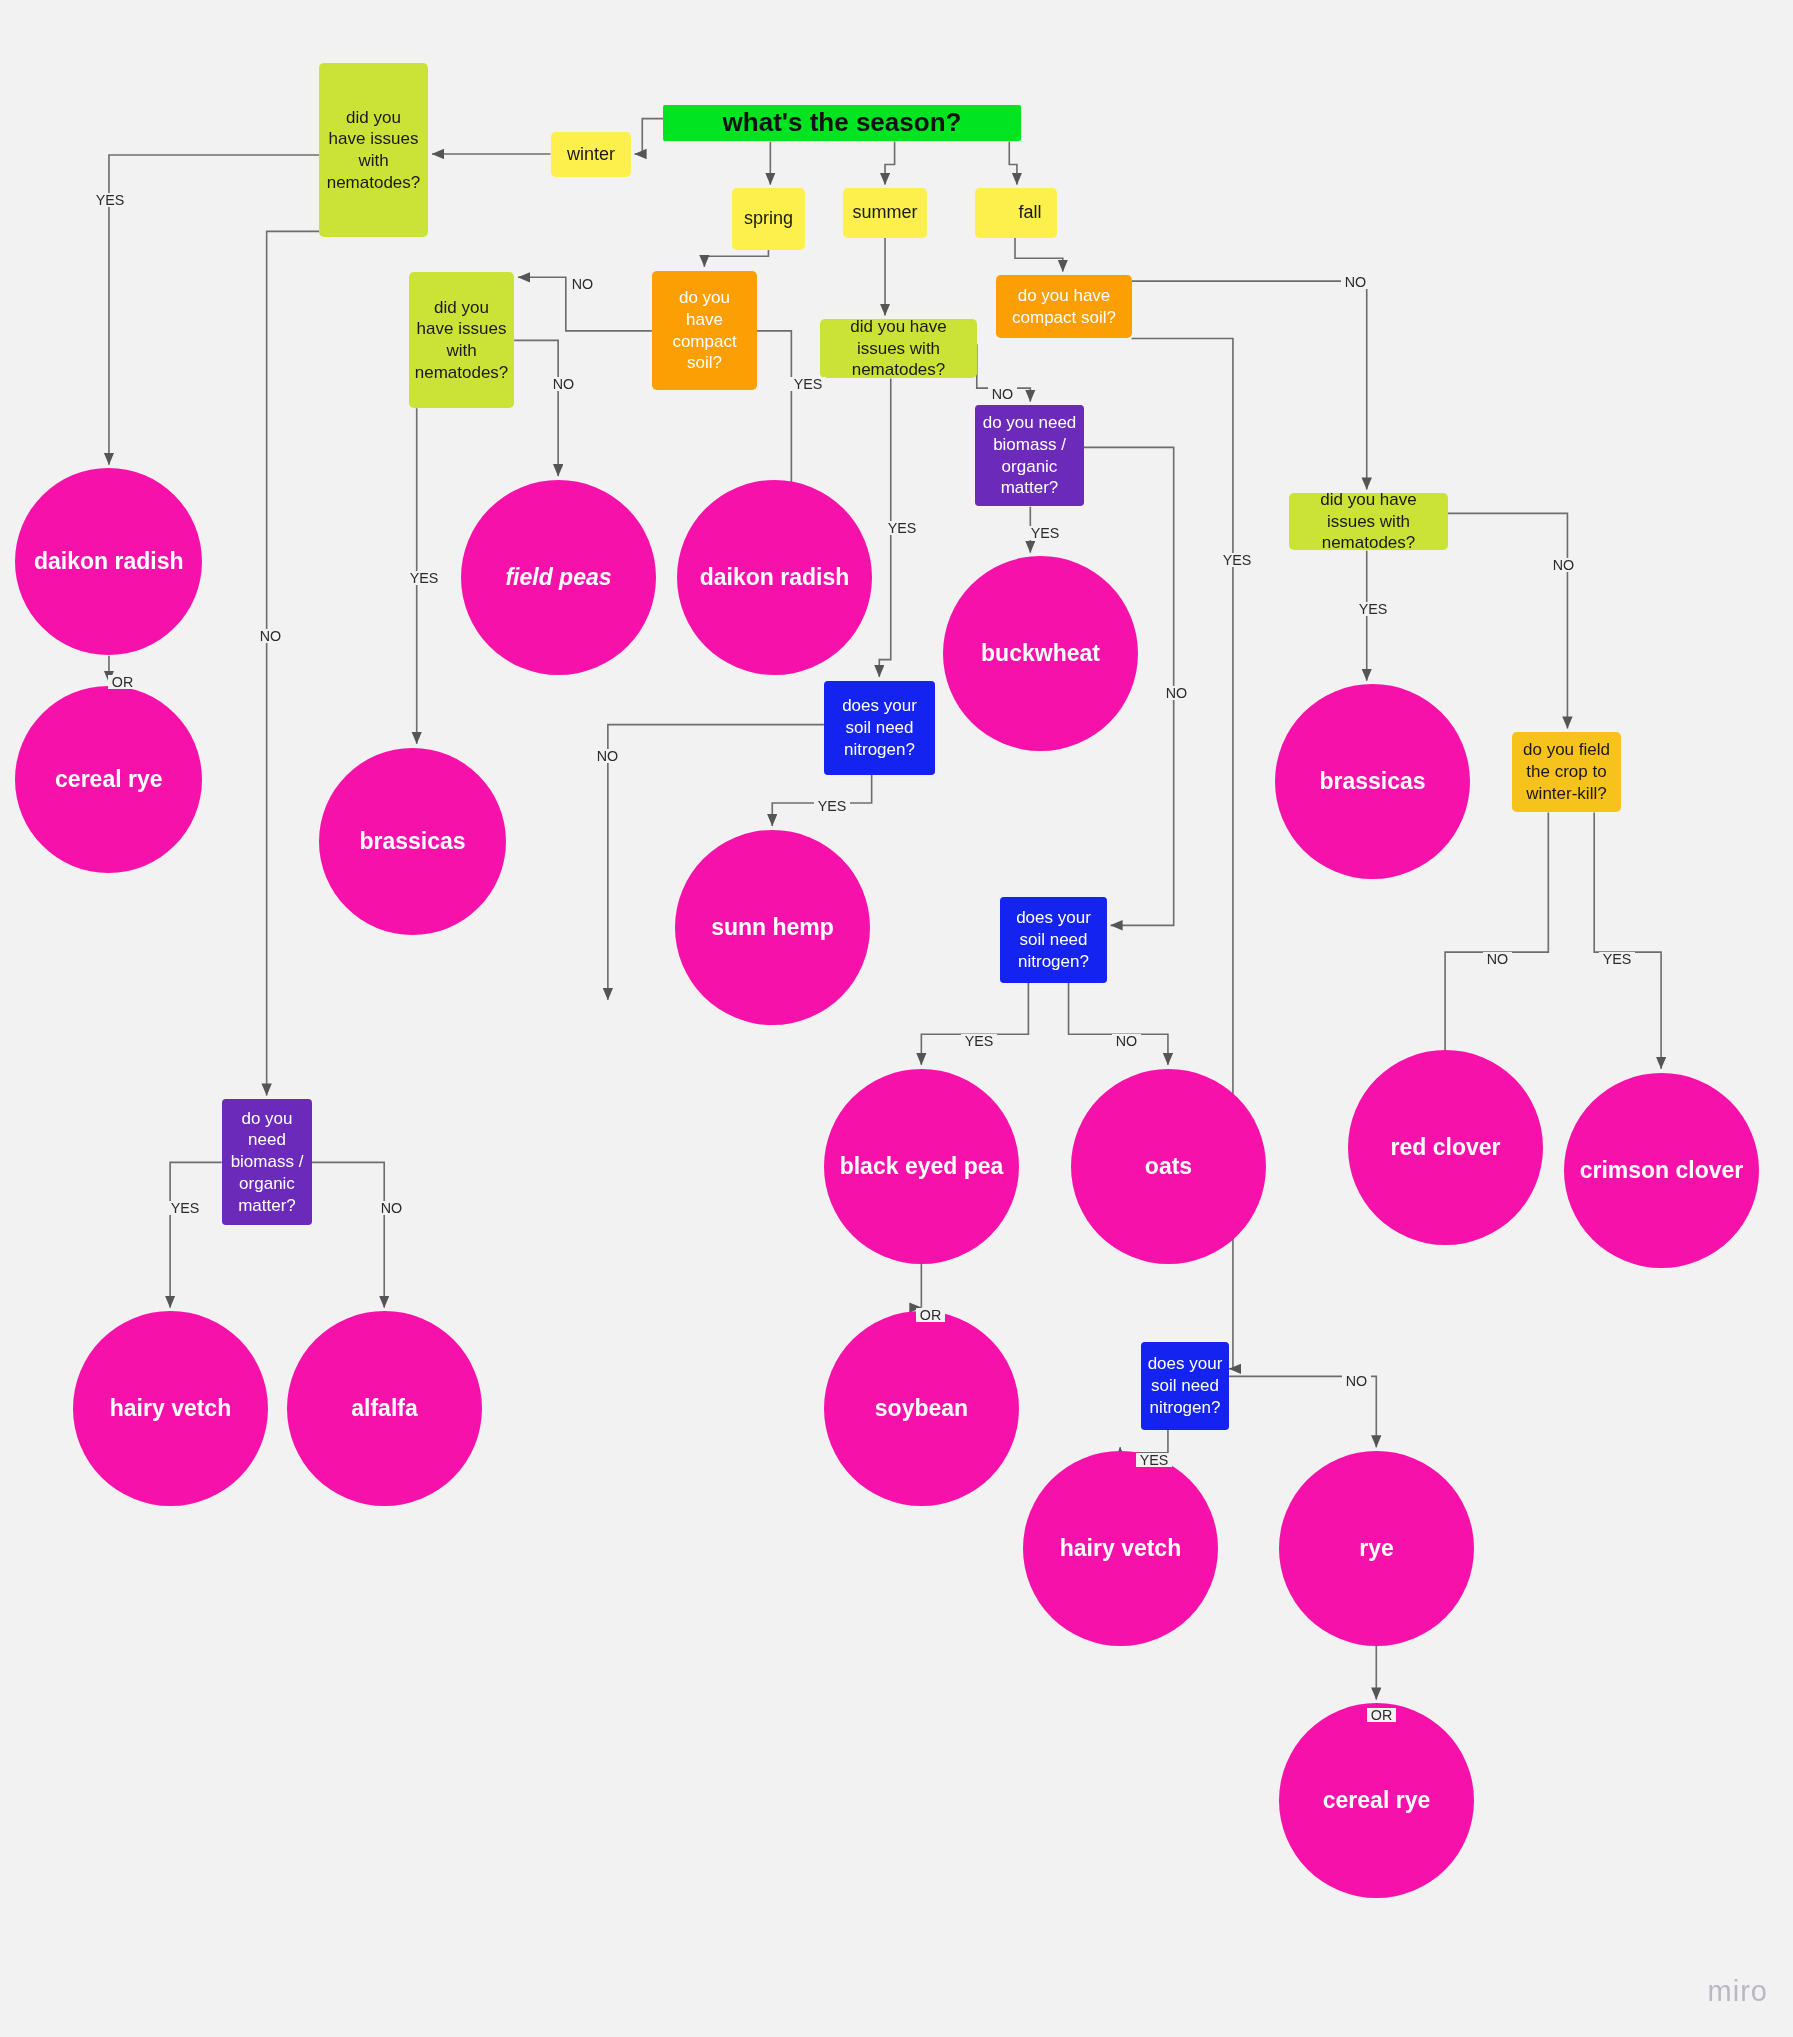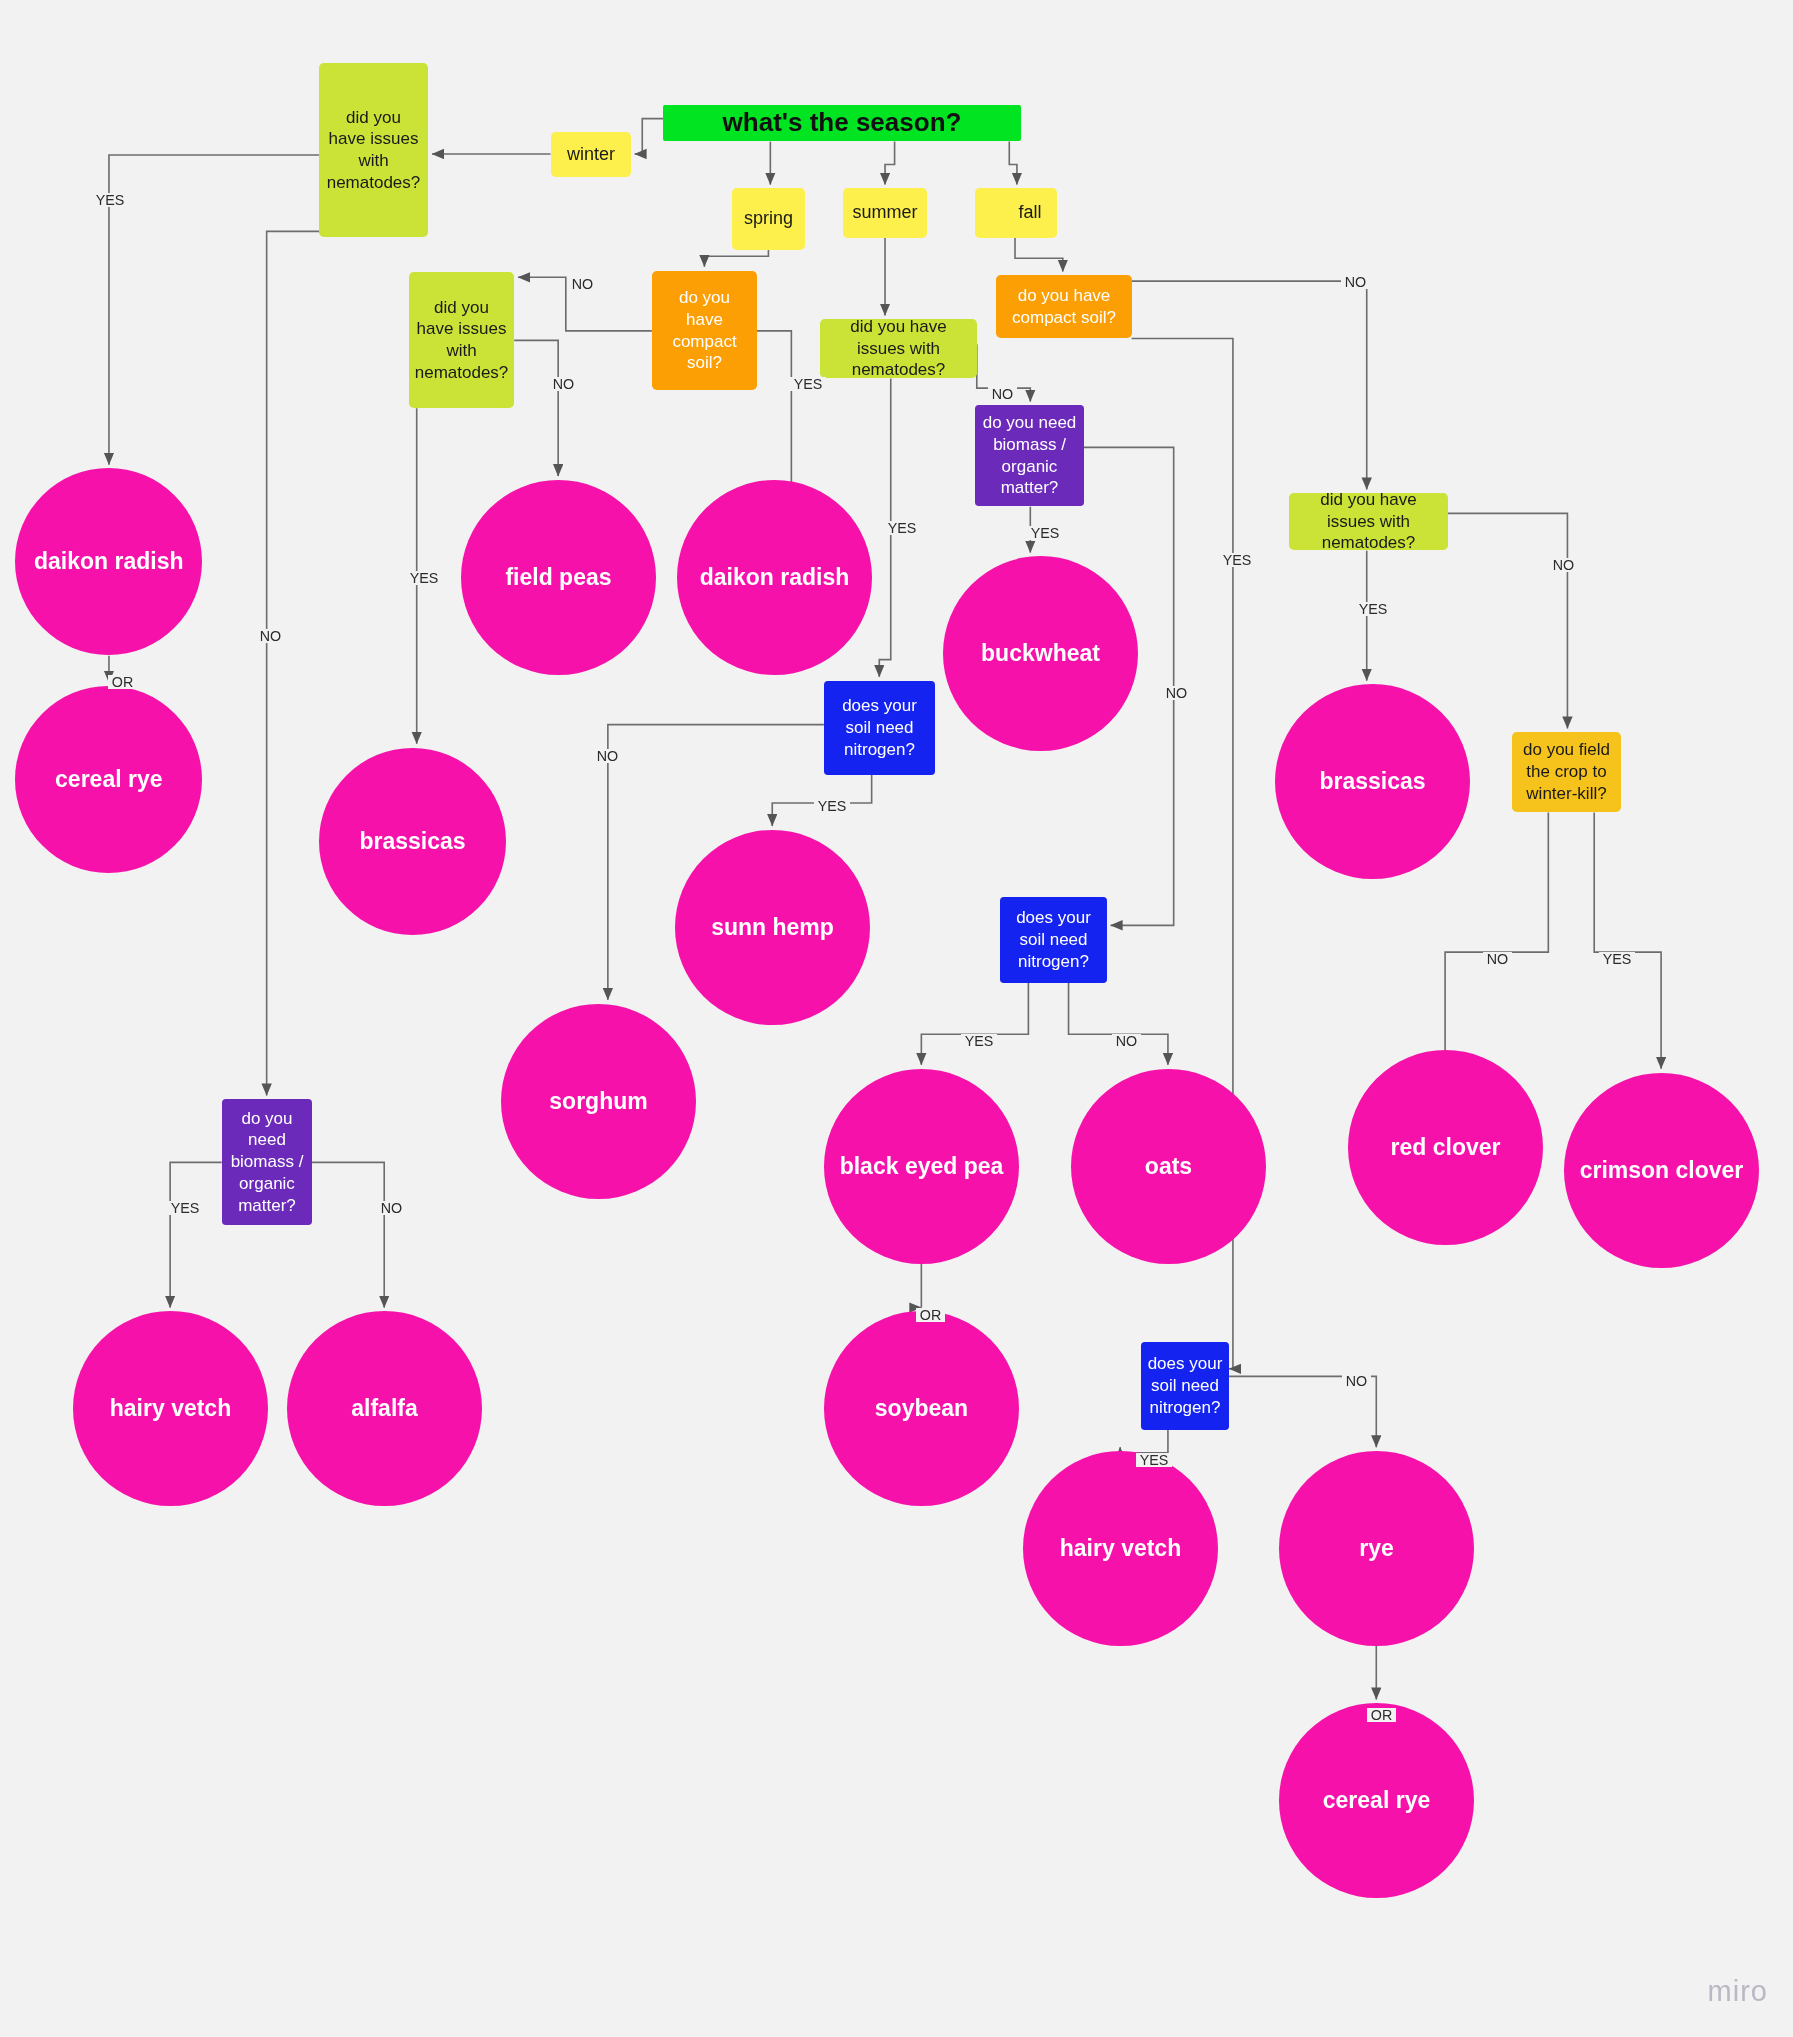--- a/index.html
+++ b/index.html
@@ -170,37 +170,34 @@
 
   <div class="node circle" style="left:15.3px;top:468px;width:187px;height:187px;">
     <span>daikon radish</span>
   </div>
   <div class="node circle" style="left:15.3px;top:686px;width:187px;height:187px;">
     <span>cereal rye</span>
   </div>
   <div class="node circle" style="left:319px;top:748px;width:187px;height:187px;">
     <span>brassicas</span>
   </div>
-  <div class="node circle" style="left:461px;top:480px;width:195px;height:195px;">
+  <div class="node circle" style="left:461px;top:480px;width:195px;height:195px;font-style:italic;">
     <span>field peas</span>
   </div>
   <div class="node circle" style="left:677px;top:480px;width:195px;height:195px;">
     <span>daikon radish</span>
   </div>
   <div class="node circle" style="left:943px;top:556px;width:195px;height:195px;">
     <span>buckwheat</span>
   </div>
   <div class="node circle" style="left:1275px;top:684px;width:195px;height:195px;">
     <span>brassicas</span>
   </div>
   <div class="node circle" style="left:675px;top:830px;width:195px;height:195px;">
     <span>sunn hemp</span>
-  </div>
-  <div class="node circle" style="left:501px;top:1004px;width:195px;height:195px;">
-    <span>sorghum</span>
   </div>
   <div class="node circle" style="left:1348px;top:1050px;width:195px;height:195px;">
     <span>red clover</span>
   </div>
   <div class="node circle" style="left:1564px;top:1073px;width:195px;height:195px;">
     <span>crimson clover</span>
   </div>
   <div class="node circle" style="left:824px;top:1069px;width:195px;height:195px;">
     <span>black eyed pea</span>
   </div>

